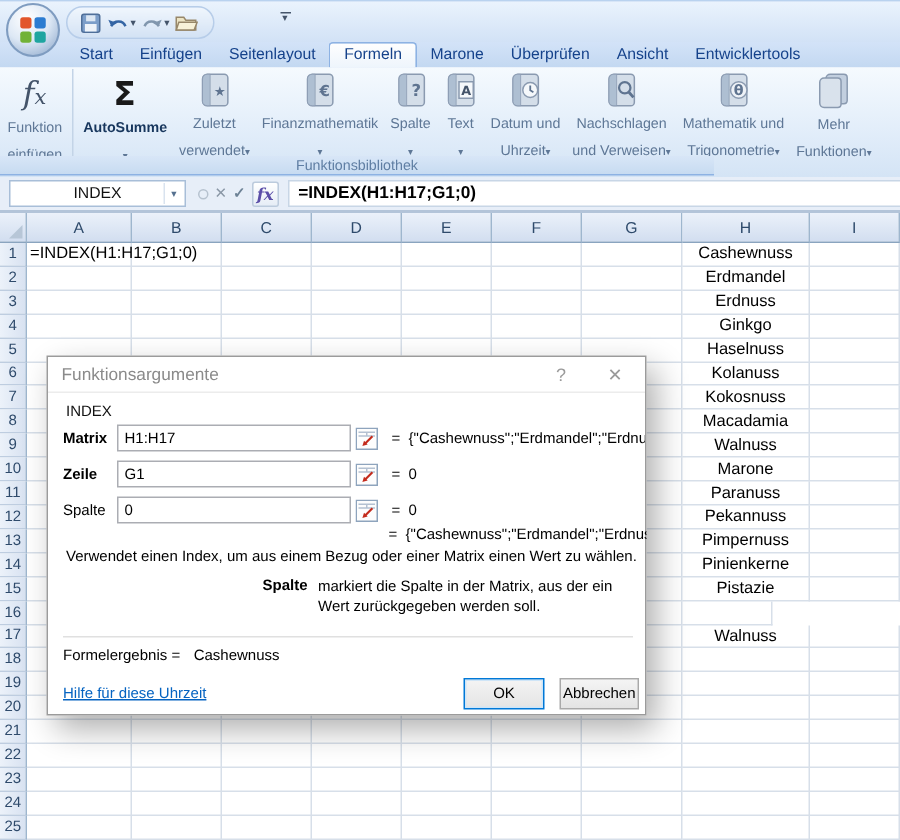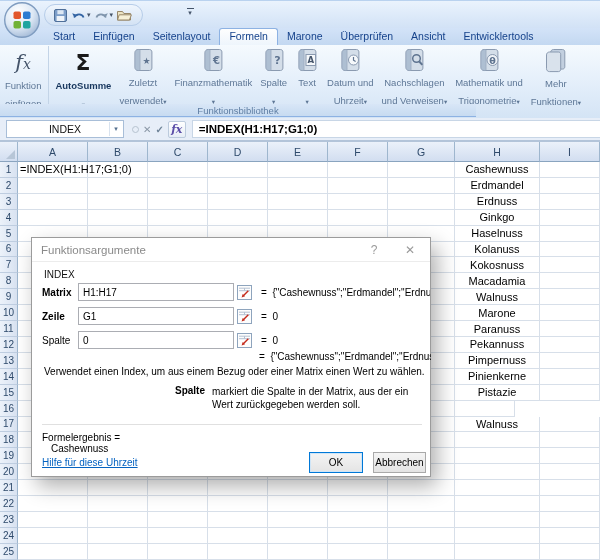--- a/index.html
+++ b/index.html
@@ -95,21 +95,21 @@
 .finput{width:156px;height:18px;border:1px solid #abadb3;font-size:10px;padding:0 4px;
   font-family:"Liberation Sans",sans-serif;color:#000;}
 .rangeicon{margin-left:3px;width:15px;height:15px;cursor:pointer;flex:0 0 15px;}
 .fresult{margin-left:9px;white-space:pre;overflow:hidden;flex:1;font-size:10px;}
 .arr-result{position:absolute;left:227px;top:113px;width:172px;white-space:pre;overflow:hidden;font-size:10px;}
 .desc{position:absolute;left:12px;top:128px;width:384px;white-space:nowrap;overflow:hidden;font-size:10px;}
 .arg-help{position:absolute;left:12px;top:147px;width:382px;display:flex;font-size:10px;}
 .arg-help .ah-label{width:168px;text-align:right;padding-right:7px;font-weight:bold;flex:0 0 168px;}
 .arg-help .ah-text{width:202px;line-height:13px;}
 .dlg-sep{position:absolute;left:10px;top:186px;width:380px;border-top:1px solid #e0e0e0;}
-.fres{position:absolute;left:10px;top:194px;font-size:10px;display:flex;flex-direction:column;}
+.fres{position:absolute;left:10px;top:194px;font-size:10px;display:flex;}
 .fres .fres-value{margin-left:9px;}
 .hlink{position:absolute;left:10px;top:219px;color:#0563c1;text-decoration:underline;
   font-size:10px;cursor:pointer;}
 .dlg-btn{position:absolute;top:214px;height:21px;background:linear-gradient(#f4f4f4,#e4e4e4);
   font-size:10px;font-family:"Liberation Sans",sans-serif;cursor:pointer;color:#000;}
 .okbtn{left:277px;width:54px;border:1px solid #0078d7;box-shadow:inset 0 0 0 1px #cfe5f7;}
 .cancelbtn{left:341px;width:53px;border:1px solid #a9a9a9;}
 </style>
 </head>
 <body>

